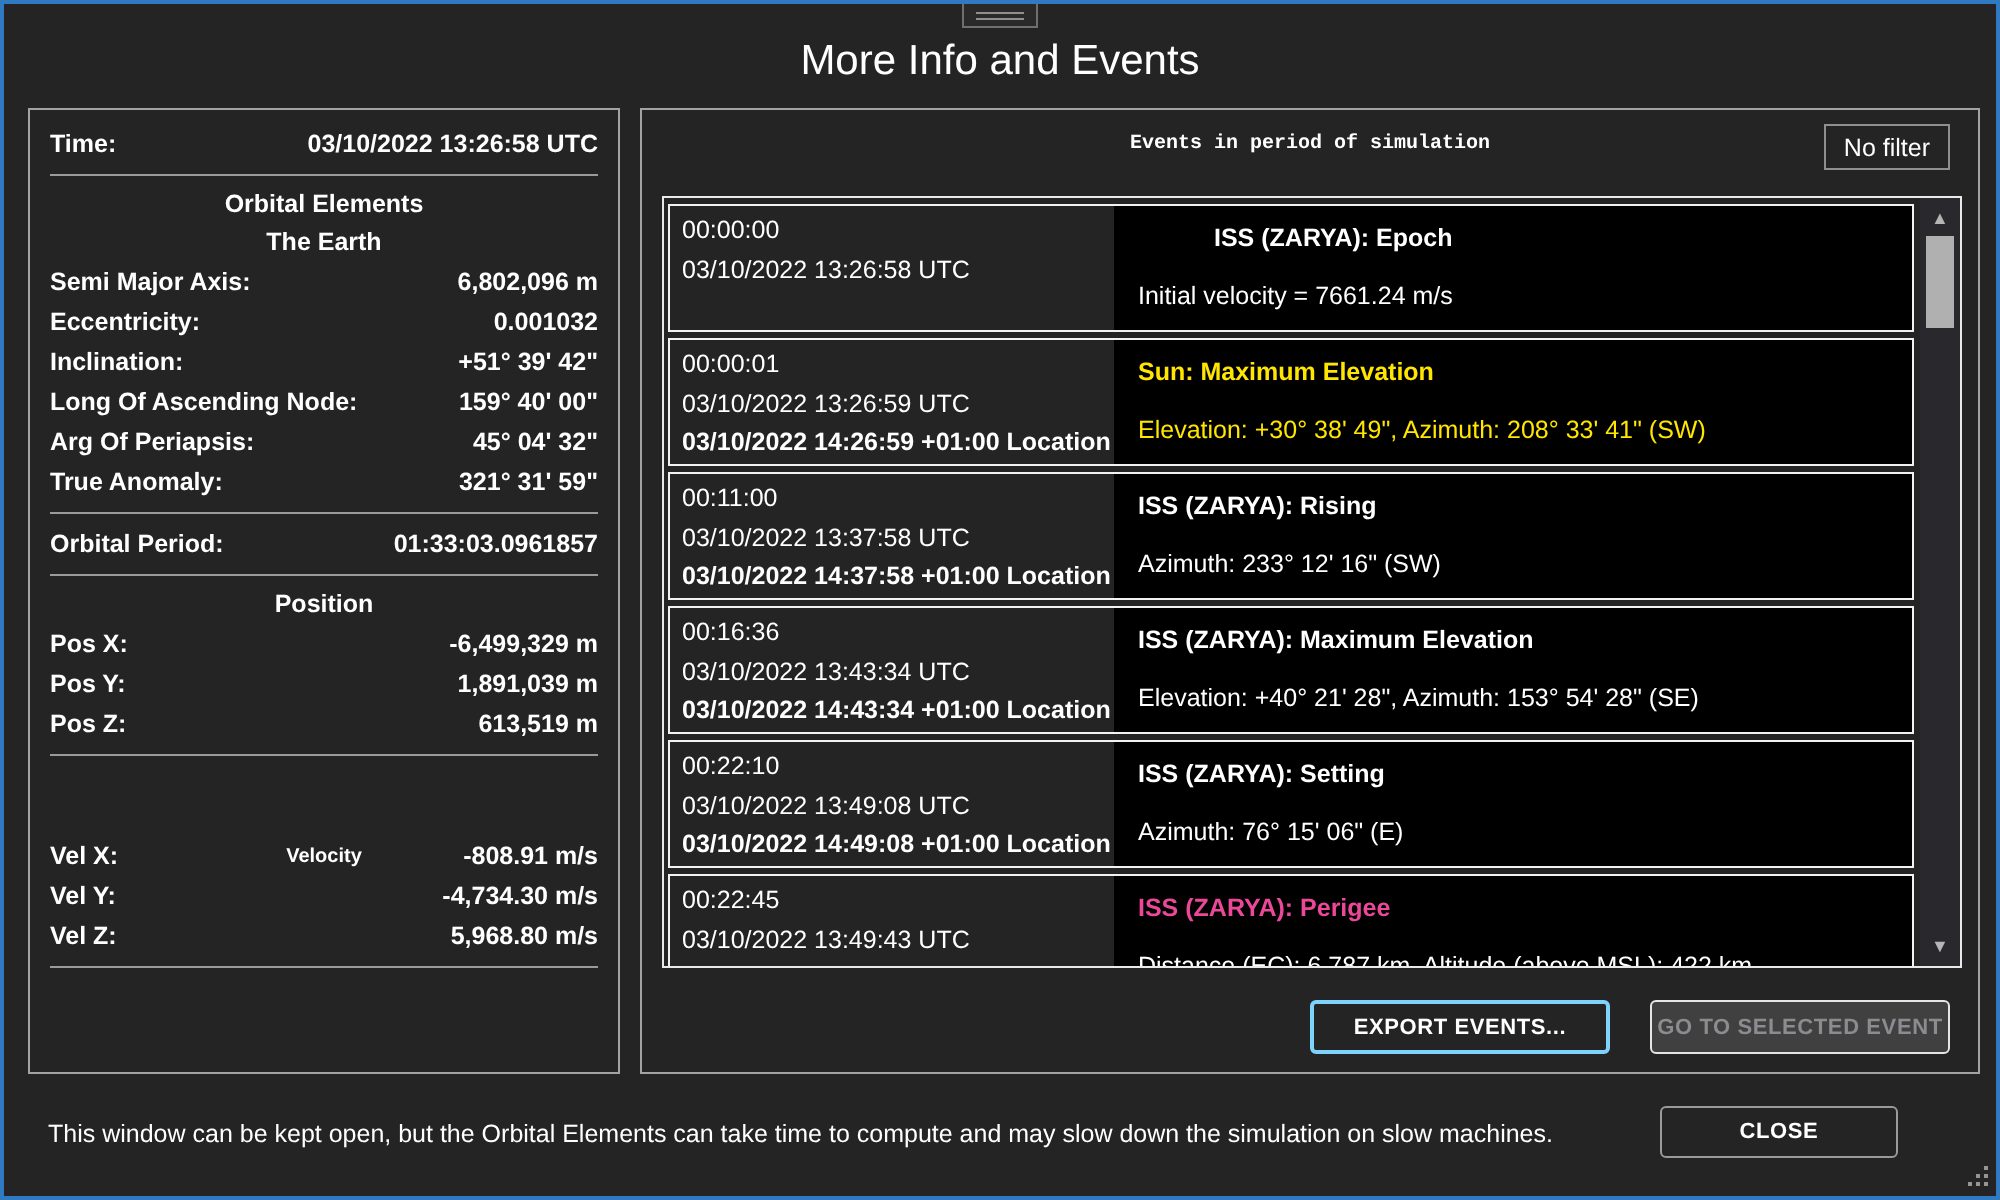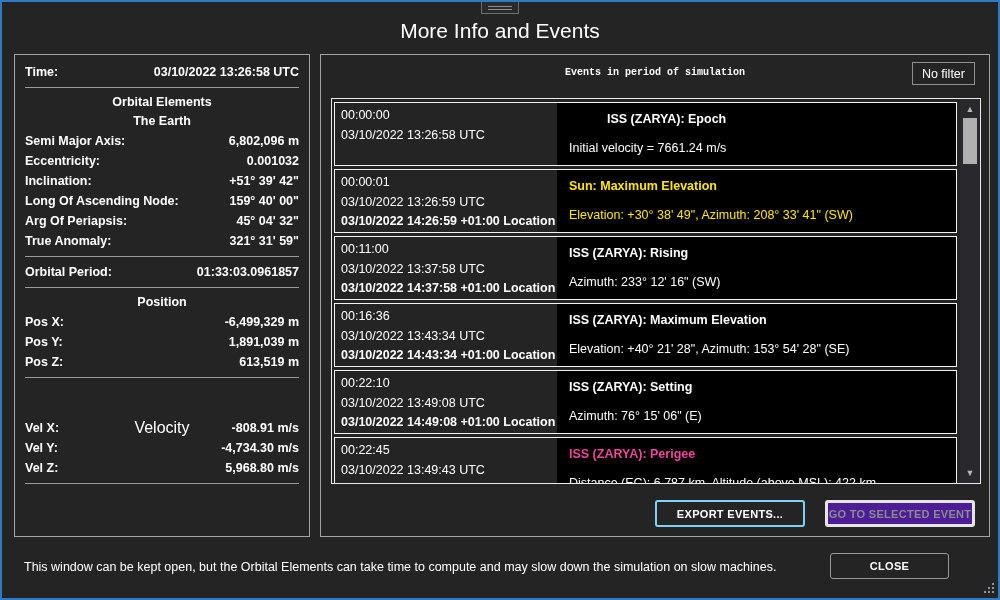--- a/index.html
+++ b/index.html
@@ -34,21 +34,21 @@
   .lp-row {
     height:20px; display:flex; justify-content:space-between; align-items:center;
     padding:0 10px; font-size:12.5px; font-weight:600;
   }
   .lp-row .val { text-align:right; }
   .sep { border-top:1px solid #9a9a9a; margin:5px 10px; height:0; }
   .center-hdr { text-align:center; font-weight:700; font-size:12.5px; height:19px; line-height:19px; }
   .lp-row.three { position:relative;margin-top:40px; }
   .mid-hdr {
     position:absolute; left:0; width:100%; text-align:center;
-    font-weight:400; font-size:16px; pointer-events:none;
+    font-weight:700; font-size:10px; pointer-events:none;
   }
 
   
   .right-panel {
     position:absolute; left:318px; top:52px; width:670px; height:483px;
     border:1px solid #a3a3a3;
   }
   .events-header {
     padding-top:12px; text-align:center; font-weight:700; font-size:10px;font-family:Liberation Mono, monospace;
   }
@@ -92,21 +92,21 @@
   .btn {
     font-family:inherit; font-weight:700; font-size:11px; letter-spacing:.3px;
     border-radius:3px; cursor:pointer;
   }
   .export-btn {
     position:absolute; left:334px; top:445px; width:150px; height:27px;
     background:#242424; color:#fff; border:2px solid #7dd3fc;
   }
   .goto-btn {
     position:absolute; left:504px; top:445px; width:150px; height:27px;
-    background:#4c1d95; color:#8b8b90; border:3px solid #e5e5e5; cursor:default;
+    background:#404040; color:#8b8b90; border:1px solid #e5e5e5; cursor:default;
   }
   .footer-note {
     position:absolute; left:22px; top:558px; font-size:12.5px; font-weight:400; color:#fff;
   }
   .close-btn {
     position:absolute; left:828px; top:551px; width:119px; height:26px;
     background:#242424; color:#fff; border:1px solid #9a9a9a;
   }
   .resize-grip { position:absolute; right:4px; bottom:5px; width:2px; height:2px; background:#949494;
     box-shadow: -4px 0 #949494, -8px 0 #949494, 0 -4px #949494, -4px -4px #949494, 0 -8px #949494; }

